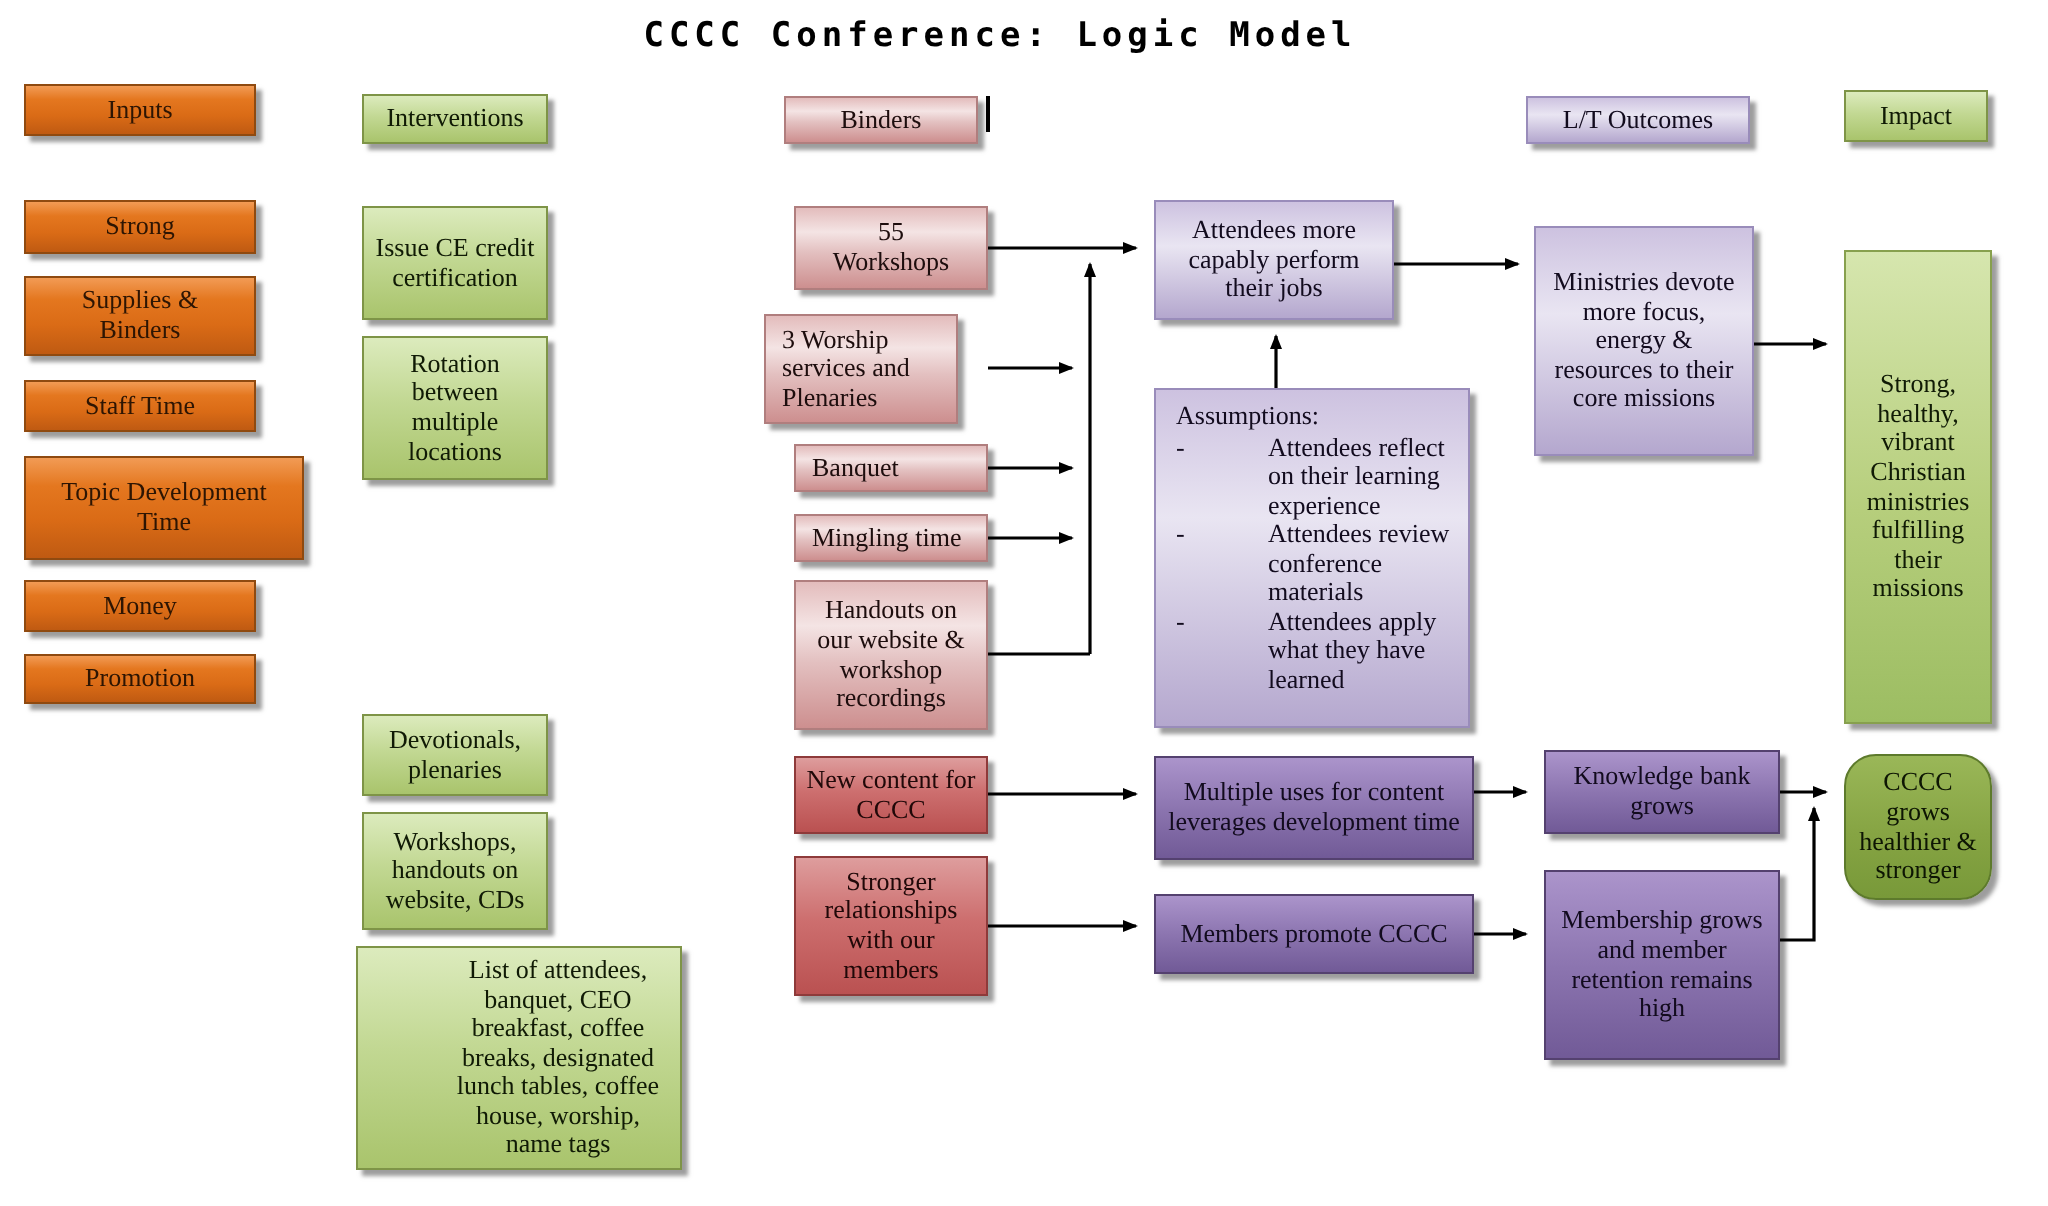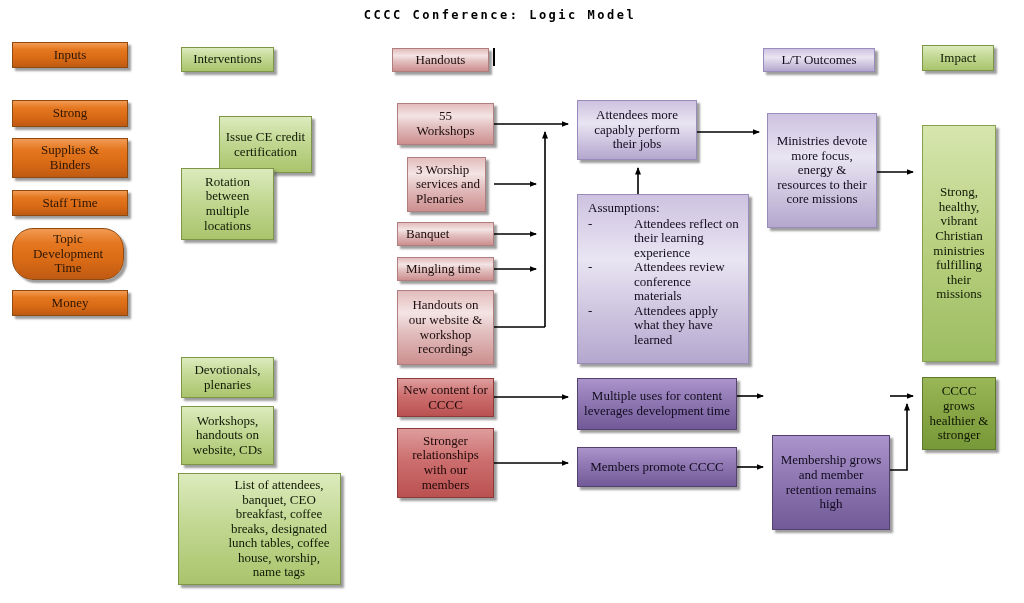--- a/index.html
+++ b/index.html
@@ -3,21 +3,21 @@
 <meta charset="utf-8">
 <style>
   html,body{margin:0;padding:0;background:#fff;}
   #canvas{
     position:relative;width:1024px;height:603px;background:#ffffff;
     font-family:"Liberation Serif", serif;overflow:hidden;
   }
   .title{
     position:absolute;left:0;top:8px;width:1000px;text-align:center;
     font-family:"DejaVu Sans Mono", monospace;font-weight:bold;
-    font-size:12px;letter-spacing:2.5px;color:#000;
+    font-size:17px;letter-spacing:2.5px;color:#000;
   }
   .box{
     position:absolute;box-sizing:border-box;
     display:flex;align-items:center;justify-content:center;
     text-align:center;font-size:13px;line-height:1.12;color:#1a1208;
     padding:1px 5px;
     box-shadow:3px 3px 2px rgba(105,105,105,0.65);
   }
   .left{justify-content:flex-start;text-align:left;padding-left:8px;}
   .padwide{padding-left:13px;padding-right:13px;}
@@ -42,69 +42,71 @@
 </style>
 </head>
 <body>
 
 <div id="canvas">
 
   <div class="title">CCCC Conference: Logic Model</div>
 
   <div class="box orange" style="left:12px;top:42px;width:116px;height:26px;">Inputs</div>
   <div class="box green" style="left:181px;top:47px;width:93px;height:25px;">Interventions</div>
-  <div class="box pink" style="left:392px;top:48px;width:97px;height:24px;">Handouts</div>
+  <div class="box pink" style="left:392px;top:48px;width:97px;height:24px;">Binders</div>
   <div class="cursor" style="left:493px;top:48px;height:18px;"></div>
   <div class="box lav" style="left:763px;top:48px;width:112px;height:24px;">L/T Outcomes</div>
   <div class="box green" style="left:922px;top:45px;width:72px;height:26px;">Impact</div>
 
   <div class="box orange" style="left:12px;top:100px;width:116px;height:27px;">Strong</div>
   <div class="box orange padwide" style="left:12px;top:138px;width:116px;height:40px;">Supplies &amp; Binders</div>
   <div class="box orange" style="left:12px;top:190px;width:116px;height:26px;">Staff Time</div>
-  <div class="box orange padwide" style="left:12px;top:228px;width:112px;height:52px;border-radius:21px;">Topic Development Time</div>
+  <div class="box orange padwide" style="left:12px;top:228px;width:140px;height:52px;">Topic Development Time</div>
   <div class="box orange" style="left:12px;top:290px;width:116px;height:26px;">Money</div>
+  <div class="box orange" style="left:12px;top:327px;width:116px;height:25px;">Promotion</div>
 
-  <div class="box green" style="left:181px;top:116px;width:93px;height:57px;margin-left:38px;">Issue CE credit certification</div>
+  <div class="box green" style="left:181px;top:103px;width:93px;height:57px;">Issue CE credit certification</div>
   <div class="box green" style="left:181px;top:168px;width:93px;height:72px;">Rotation between multiple locations</div>
   <div class="box green" style="left:181px;top:357px;width:93px;height:41px;">Devotionals, plenaries</div>
   <div class="box green" style="left:181px;top:406px;width:93px;height:59px;">Workshops, handouts on website, CDs</div>
   <div class="box green" style="left:178px;top:473px;width:163px;height:112px;padding-left:44px;">List of attendees, banquet, CEO breakfast, coffee breaks, designated lunch tables, coffee house, worship, name tags</div>
 
   <div class="box pink padwide" style="left:397px;top:103px;width:97px;height:42px;">55 Workshops</div>
-  <div class="box pink left" style="left:407px;top:157px;width:79px;height:55px;">3 Worship services and Plenaries</div>
+  <div class="box pink left" style="left:382px;top:157px;width:97px;height:55px;">3 Worship services and Plenaries</div>
   <div class="box pink left" style="left:397px;top:222px;width:97px;height:24px;">Banquet</div>
   <div class="box pink left" style="left:397px;top:257px;width:97px;height:24px;">Mingling time</div>
   <div class="box pink" style="left:397px;top:290px;width:97px;height:75px;">Handouts on our website &amp; workshop recordings</div>
   <div class="box red" style="left:397px;top:378px;width:97px;height:39px;">New content for CCCC</div>
   <div class="box red" style="left:397px;top:428px;width:97px;height:70px;">Stronger relationships with our members</div>
 
   <div class="box lav" style="left:577px;top:100px;width:120px;height:60px;">Attendees more capably perform their jobs</div>
-  <div class="box lav assump" style="left:577px;top:194px;width:172px;height:170px;">
+  <div class="box lav assump" style="left:577px;top:194px;width:158px;height:170px;">
     <div class="assump-title">Assumptions:</div>
     <div class="assump-row">
       <span class="assump-dash">-</span>
       <span class="assump-text">Attendees reflect on their learning experience</span>
     </div>
     <div class="assump-row">
       <span class="assump-dash">-</span>
       <span class="assump-text">Attendees review conference materials</span>
     </div>
     <div class="assump-row">
       <span class="assump-dash">-</span>
       <span class="assump-text">Attendees apply what they have learned</span>
     </div>
   </div>
   <div class="box purple" style="left:577px;top:378px;width:160px;height:52px;">Multiple uses for content leverages development time</div>
   <div class="box purple" style="left:577px;top:447px;width:160px;height:40px;">Members promote CCCC</div>
 
   <div class="box lav" style="left:767px;top:113px;width:110px;height:115px;">Ministries devote more focus, energy &amp; resources to their core missions</div>
+  <div class="box purple" style="left:772px;top:375px;width:118px;height:42px;">Knowledge bank grows</div>
   <div class="box purple" style="left:772px;top:435px;width:118px;height:95px;">Membership grows and member retention remains high</div>
 
   <div class="box lgreen" style="left:922px;top:125px;width:74px;height:237px;">Strong, healthy, vibrant Christian ministries fulfilling their missions</div>
-  <div class="box dgreen" style="left:922px;top:377px;width:74px;height:73px;">CCCC grows healthier &amp; stronger</div>
+  <div class="box dgreen" style="left:922px;top:377px;width:74px;height:73px;border-radius:16px;">CCCC grows healthier &amp; stronger</div>
 
   <svg class="arrows" width="1024" height="603" viewBox="0 0 1024 603">
     <defs>
       <marker id="arr" markerWidth="9" markerHeight="8" refX="6.5" refY="3" orient="auto" markerUnits="userSpaceOnUse">
         <path d="M0,0 L7.5,3 L0,6 Z" fill="#000"></path>
       </marker>
     </defs>
     <g stroke="#000" stroke-width="1.6" fill="none">
       <line x1="494" y1="124" x2="568" y2="124" marker-end="url(#arr)"></line>
       <line x1="494" y1="184" x2="536" y2="184" marker-end="url(#arr)"></line>

